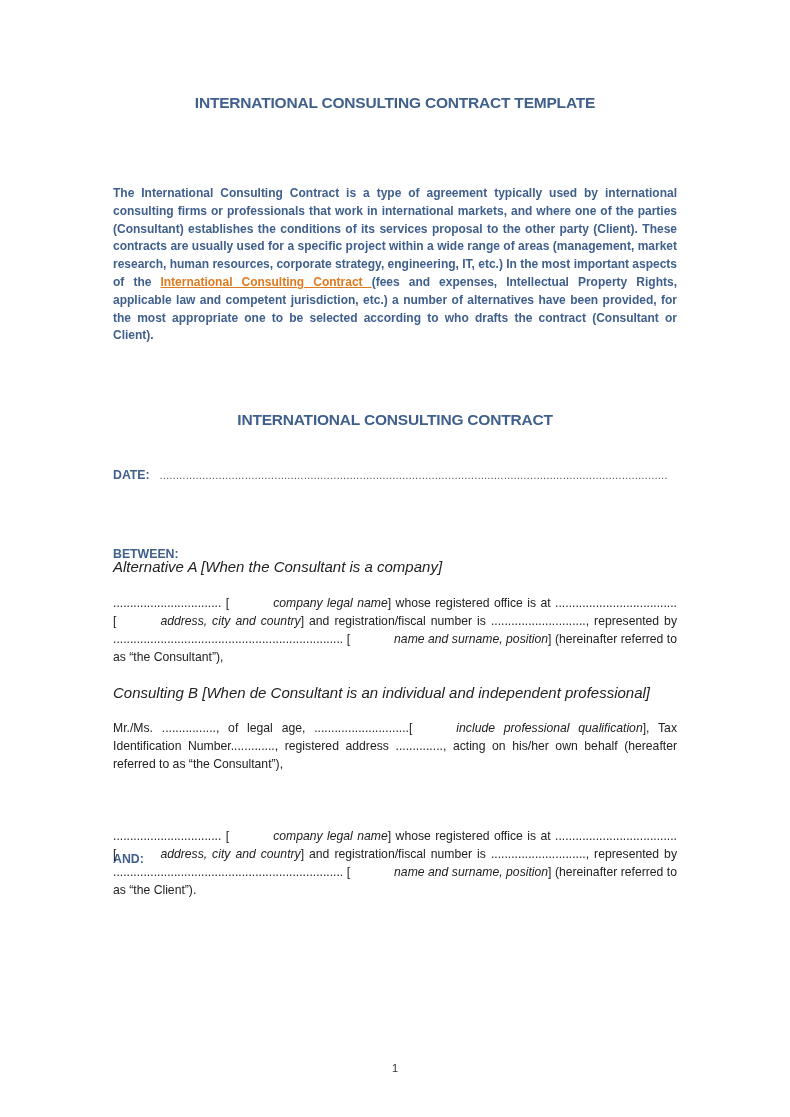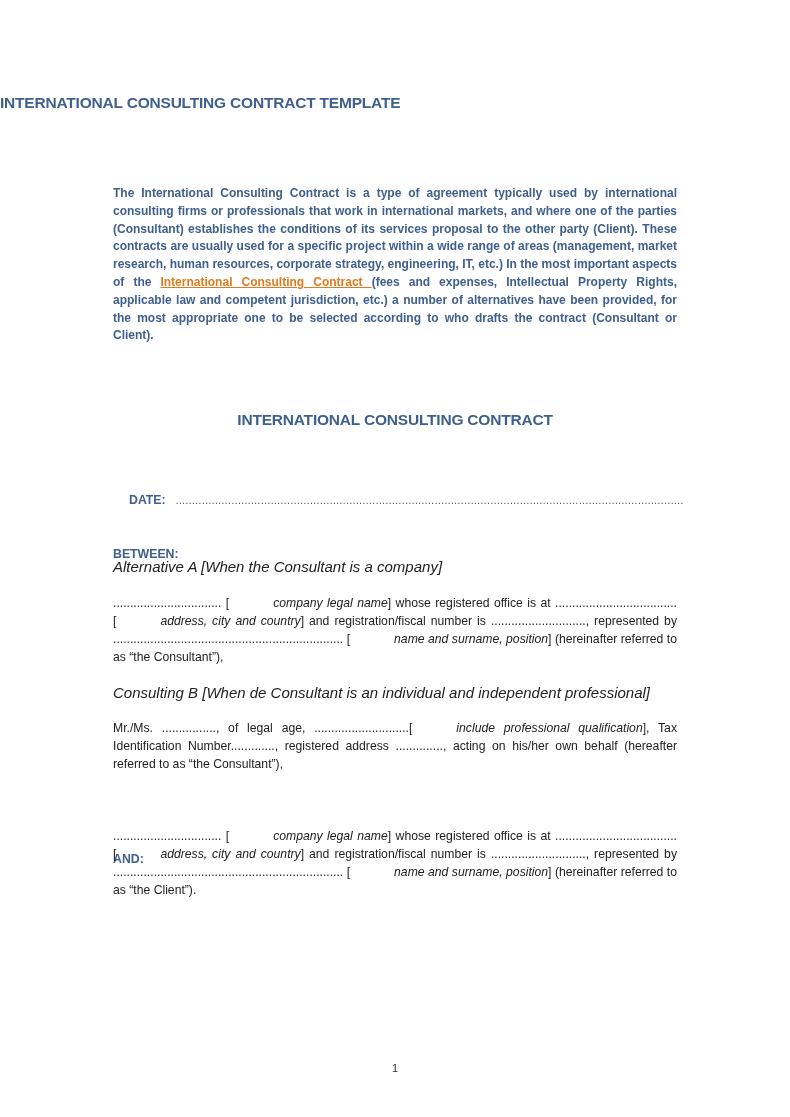--- a/index.html
+++ b/index.html
@@ -1,29 +1,29 @@
 <!DOCTYPE html>
 <html><head>
   <meta charset="utf-8">
   <style>
     html, body { margin: 0; padding: 0; background: #ffffff; }
     body { width: 790px; height: 1117px; position: relative; overflow: hidden;
       font-family: "Liberation Sans", sans-serif; color: #222; }
     .page { position: absolute; left: 0; top: 0; width: 790px; height: 1117px; }
-    .title { position: absolute; top: 94px; left: 0; width: 790px; text-align: left;
+    .title { position: absolute; top: 94px; left: 0; width: 790px; text-align: center;
       font-size: 15.5px; font-weight: bold; color: #3f5f8c; letter-spacing: -0.2px; }
     .intro { position: absolute; top: 185px; left: 113px; width: 564px;
       font-size: 12px; font-weight: bold; color: #3f5f8c; line-height: 17.8px;
       text-align: justify; }
     .intro .link { color: #e07a1f; text-decoration: underline; }
     .subtitle { position: absolute; top: 411px; left: 0; width: 790px; text-align: center;
       font-size: 15.5px; font-weight: bold; color: #3f5f8c; letter-spacing: -0.2px; }
     .label { position: absolute; left: 113px; font-size: 12.3px; font-weight: bold; color: #3f5f8c; margin-top: 25px; }
-    .date-row { position: absolute; top: 468px; left: 129px; width: 564px; font-size: 12.3px;
-      display: flex; align-items: baseline; margin-top: 25px; }
+    .date-row { position: absolute; top: 468px; left: 113px; width: 564px; font-size: 12.3px;
+      display: flex; align-items: baseline; }
     .date-row .label-inline { font-weight: bold; color: #3f5f8c; margin-right: 10px; }
     .date-row .dots { flex: 1; overflow: hidden; white-space: nowrap; color: #444; font-size: 10px; letter-spacing: 0.5px; }
     .para { position: absolute; left: 113px; width: 564px; font-size: 12.2px; line-height: 18px;
       color: #222; text-align: justify; }
     .para i, .alt i { font-style: italic; padding-left: 44px; }
     .alt { position: absolute; left: 113px; font-size: 15px; color: #222; font-style: italic; }
     .pagenum { position: absolute; top: 1062px; left: 0; width: 790px; text-align: center;
       font-size: 11px; color: #333; }
   </style>
 </head>

